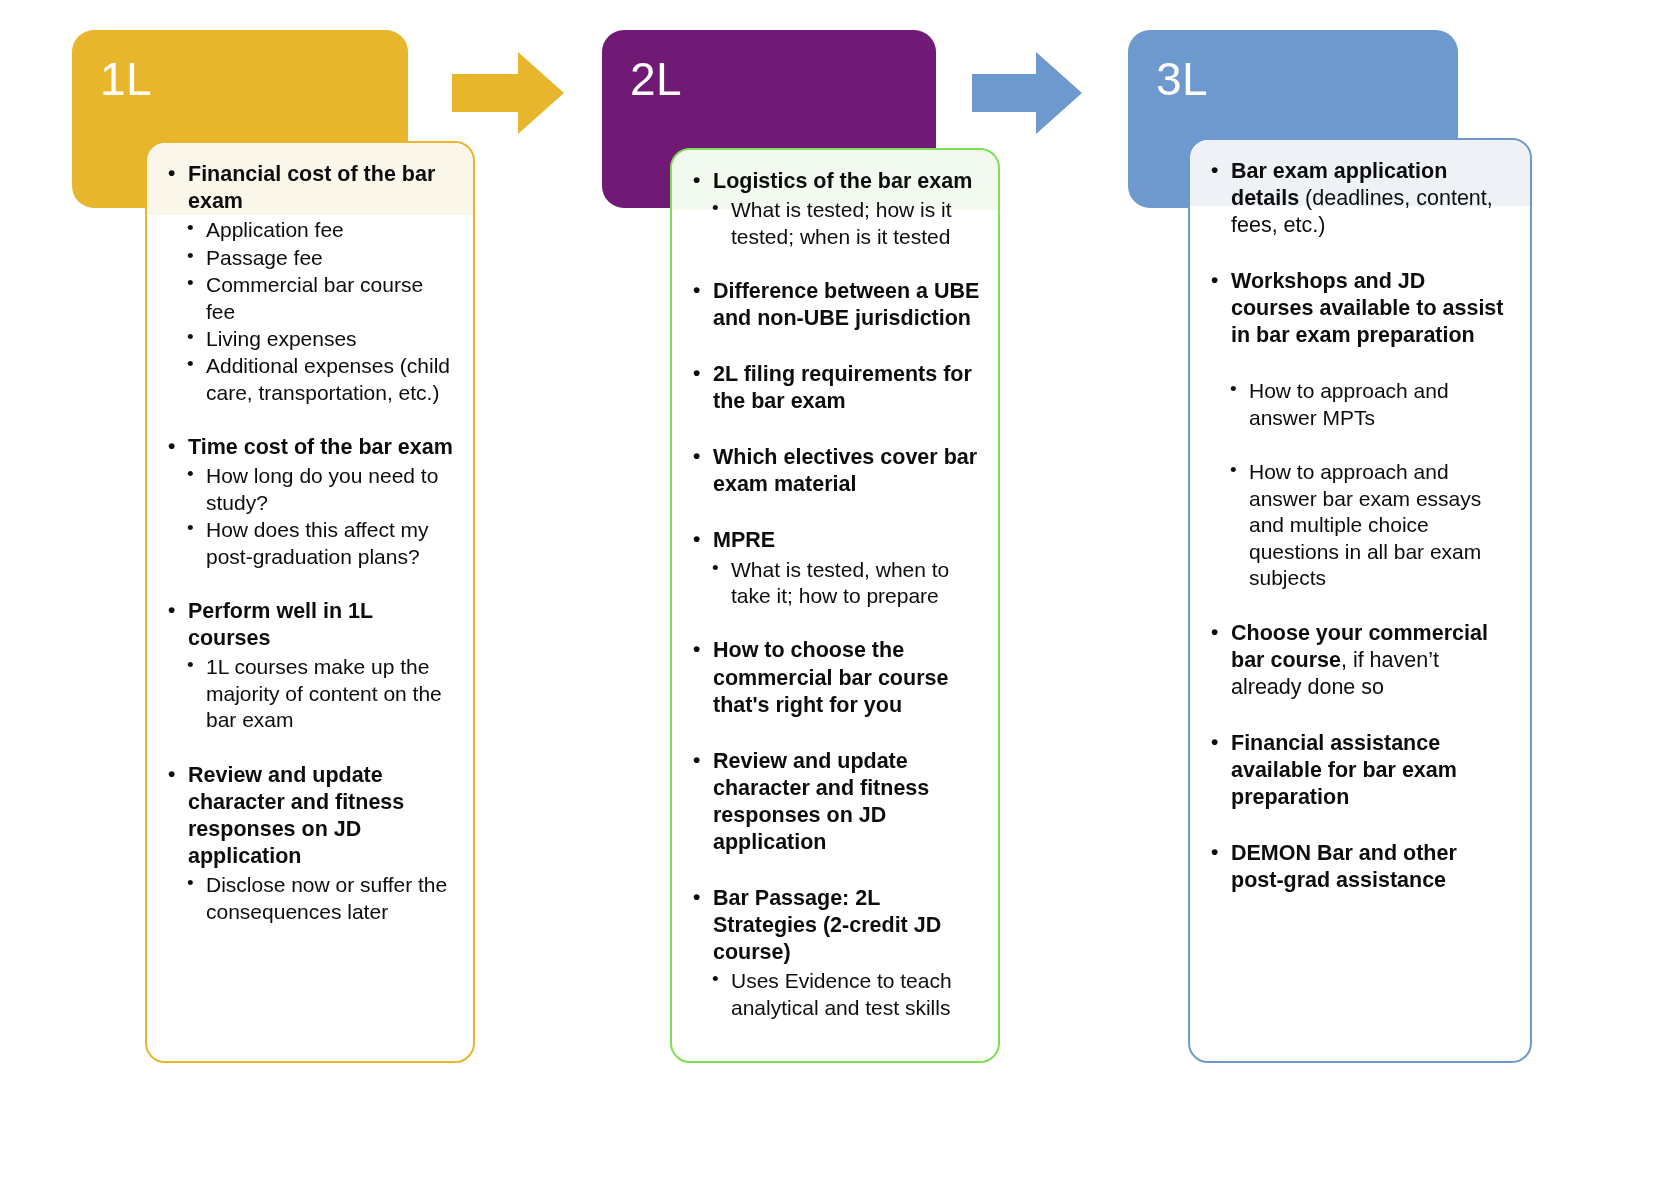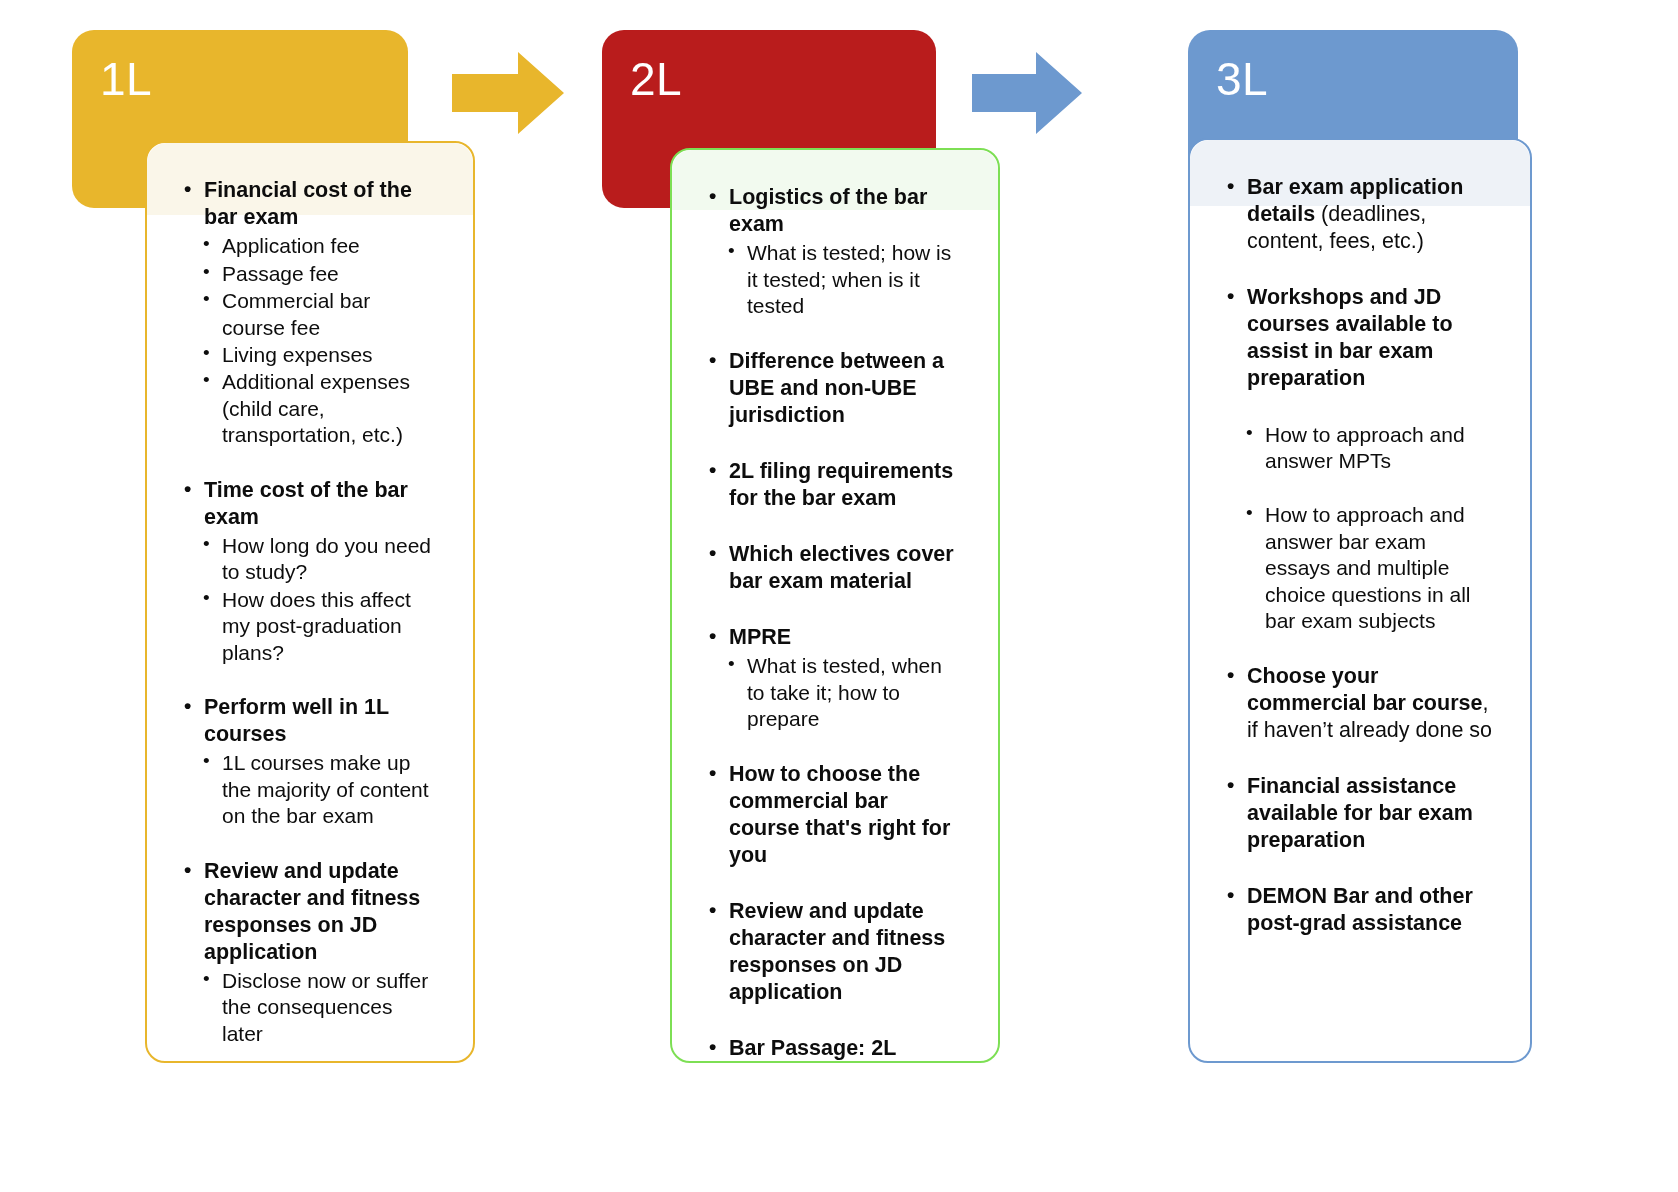--- a/index.html
+++ b/index.html
@@ -62,21 +62,21 @@
     right: 0;
     border-top-left-radius: 20px;
     border-top-right-radius: 20px;
     z-index: 0;
   }
 
   .bullets {
     position: relative;
     z-index: 1;
     list-style: none;
-    margin: 16px;
+    margin: 0;
     padding: 0;
   }
 
   .b1 {
     position: relative;
     padding-left: 23px;
     font-size: 21.5px;
     line-height: 1.26;
     font-weight: bold;
     margin-bottom: 2px;
@@ -165,21 +165,21 @@
       </ul>
     </div>
   </div>
 
   <div class="arrow" style="left:452px; top:52px;">
     <svg width="112" height="82" viewBox="0 0 112 82" aria-hidden="true">
       <polygon points="0,22 66,22 66,0 112,41 66,82 66,60 0,60" fill="#e8b62c"></polygon>
     </svg>
   </div>
 
-  <div class="stage-header" style="left:602px; top:30px; width:334px; height:178px; background:#b91c1c;">
+  <div class="stage-header" style="left:602px; top:30px; width:334px; height:178px; background:#701a75;">
     <span class="stage-label">2L</span>
   </div>
 
   <div class="stage-card" style="left:670px; top:148px; width:330px; height:915px; border:2px solid #7ddf54;">
     <div class="first-highlight" style="height:60px; background:#f2faef;"></div>
     <div class="card-inner">
       <ul class="bullets">
 
         <li class="b1"><span>Logistics of the bar exam</span></li>
         <ul class="sublist">
@@ -216,21 +216,21 @@
       </ul>
     </div>
   </div>
 
   <div class="arrow" style="left:972px; top:52px;">
     <svg width="110" height="82" viewBox="0 0 110 82" aria-hidden="true">
       <polygon points="0,22 64,22 64,0 110,41 64,82 64,60 0,60" fill="#6d99cf"></polygon>
     </svg>
   </div>
 
-  <div class="stage-header" style="left:1188px; top:30px; width:330px; height:178px; background:#6d99cf;">
+  <div class="stage-header" style="left:1128px; top:30px; width:330px; height:178px; background:#6d99cf;">
     <span class="stage-label">3L</span>
   </div>
 
   <div class="stage-card" style="left:1188px; top:138px; width:344px; height:925px; border:2px solid #6d99cf;">
     <div class="first-highlight" style="height:66px; background:#eef2f7;"></div>
     <div class="card-inner">
       <ul class="bullets">
 
         <li class="b1"><span>Bar exam application details</span><span class="reg"> (deadlines, content, fees, etc.)</span></li>
         <div class="group-gap"></div>

